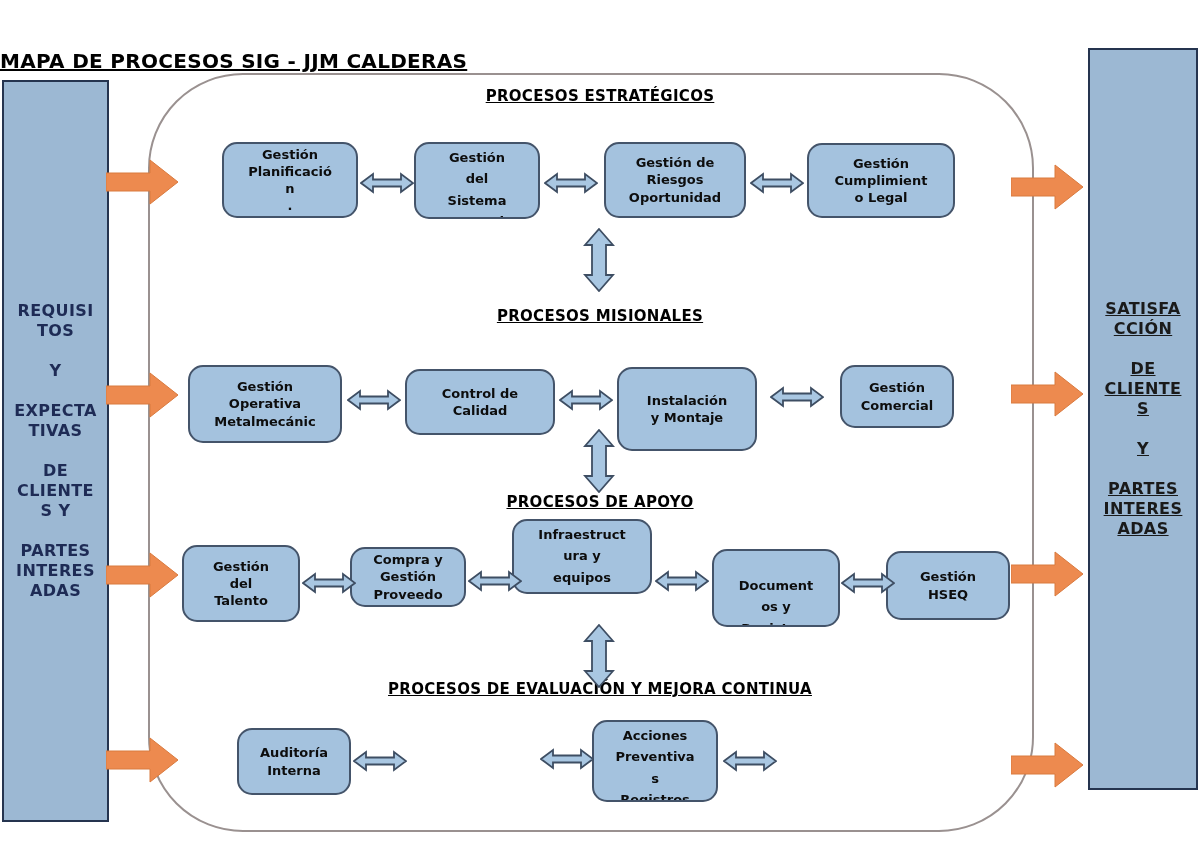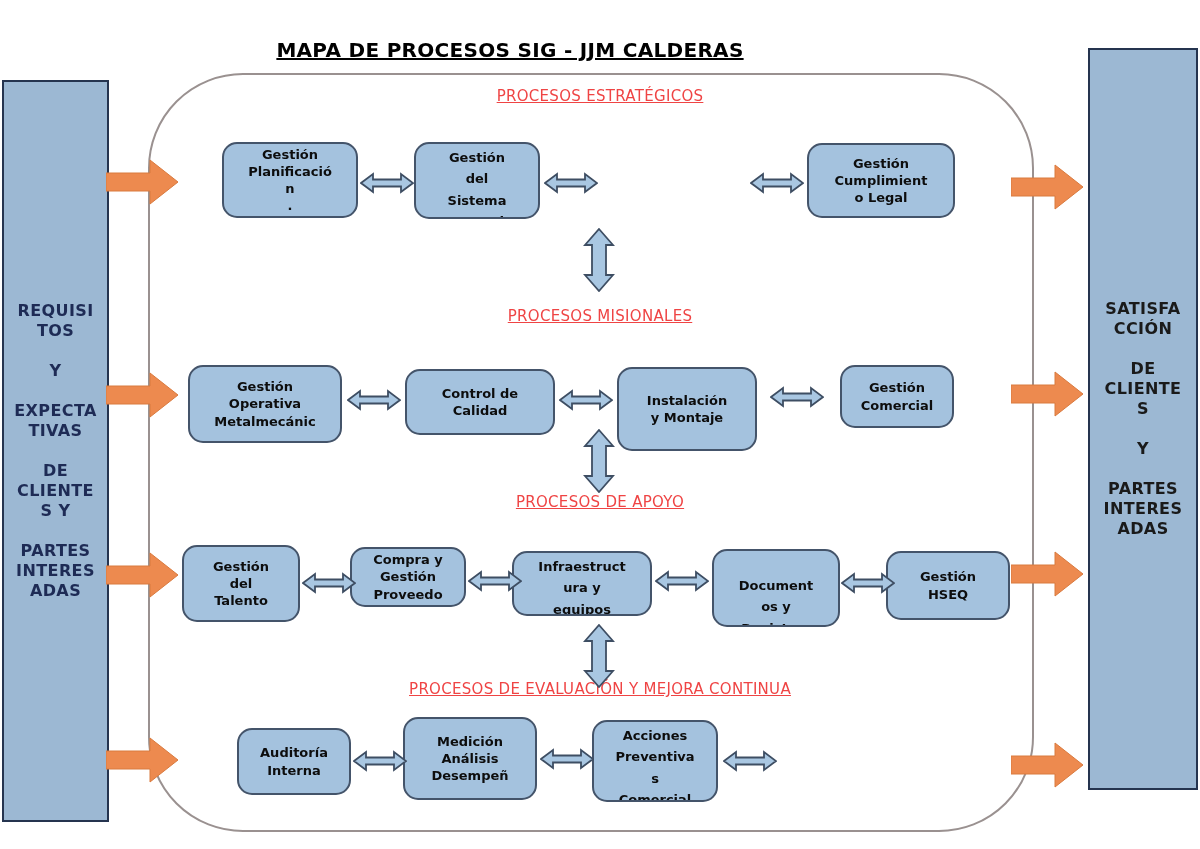--- a/index.html
+++ b/index.html
@@ -1,29 +1,29 @@
 <!DOCTYPE html>
 <html><head>
 <meta charset="utf-8">
 <style>
   html,body{margin:0;padding:0;background:#fff;}
   .canvas{position:relative;width:1200px;height:849px;background:#ffffff;overflow:hidden;
           font-family:"DejaVu Sans","Liberation Sans",sans-serif;}
-  .title{position:absolute;top:38px;left:0;width:1020px;text-align:center;
+  .title{position:absolute;top:49px;left:0;width:1020px;
          font-size:20px;font-weight:bold;color:#000;text-decoration:underline;letter-spacing:.3px;}
   .frame{position:absolute;left:148px;top:73px;width:886px;height:759px;
          border:2px solid #9a9190;border-radius:95px;box-sizing:border-box;}
   .panel{position:absolute;top:48px;height:742px;background:#9cb8d3;border:2px solid #25344f;
          box-sizing:border-box;display:flex;align-items:center;justify-content:center;
          text-align:center;white-space:pre-line;font-weight:bold;font-size:16px;line-height:1.25;
          letter-spacing:.4px;}
   .panel-left{left:2px;width:107px;color:#1e2b55;margin-top:32px;}
-  .panel-right{left:1088px;width:110px;color:#1a1a1a;}
-  .hd{position:absolute;left:0;width:1200px;text-align:center;color:#ef4444;
-      font-weight:normal;font-size:15px;text-decoration:underline;letter-spacing:.3px;}
+  .panel-right{left:1088px;width:110px;color:#1a1a1a;text-decoration:underline;}
+  .hd{position:absolute;left:0;width:1200px;text-align:center;color:#000000;
+      font-weight:bold;font-size:15px;text-decoration:underline;letter-spacing:.3px;}
   .pbox{position:absolute;background:#a4c2de;border:2.5px solid #44546a;border-radius:15px;
         box-sizing:border-box;display:flex;align-items:center;justify-content:center;
         text-align:center;white-space:pre-line;overflow:hidden;
         font-weight:bold;font-size:13px;line-height:1.32;color:#0d0d0d;}
   .top{align-items:flex-start;padding-top:3px;line-height:1.65;}
   .oarrow{position:absolute;width:74px;height:46px;}
   .harrow{position:absolute;width:54px;height:22px;}
   .varrow{position:absolute;width:32px;height:64px;}
 </style>
 </head>
@@ -69,58 +69,58 @@
   <div class="hd" style="top:680px">PROCESOS DE EVALUACIÓN Y MEJORA CONTINUA</div>
 
   <div class="pbox" style="left:222px;top:142px;width:136px;height:76px">Gestión
 Planificació
 n
 .</div>
   <div class="pbox top" style="left:414px;top:142px;width:126px;height:77px">Gestión
 del
 Sistema
 Integrado</div>
+  <div class="pbox" style="left:604px;top:142px;width:142px;height:76px">Gestión de
+Riesgos
+Oportunidad</div>
   <div class="pbox" style="left:807px;top:143px;width:148px;height:75px">Gestión
 Cumplimient
 o Legal</div>
 
   <div class="pbox" style="left:188px;top:365px;width:154px;height:78px">Gestión
 Operativa
 Metalmecánic</div>
   <div class="pbox" style="left:405px;top:369px;width:150px;height:66px">Control de
 Calidad</div>
   <div class="pbox" style="left:617px;top:367px;width:140px;height:84px">Instalación
 y Montaje</div>
   <div class="pbox" style="left:840px;top:365px;width:114px;height:63px">Gestión
 Comercial</div>
 
   <div class="pbox" style="left:182px;top:545px;width:118px;height:77px">Gestión
 del
 Talento</div>
   <div class="pbox" style="left:350px;top:547px;width:116px;height:60px">Compra y
 Gestión
 Proveedo</div>
-  <div class="pbox top" style="left:512px;top:551px;width:140px;height:65px">Infraestruct
+  <div class="pbox top" style="left:512px;top:519px;width:140px;height:75px">Infraestruct
 ura y
 equipos</div>
   <div class="pbox top" style="left:712px;top:549px;width:128px;height:78px;padding-top:24px">Document
 os y
 Registros</div>
   <div class="pbox" style="left:886px;top:551px;width:124px;height:69px">Gestión
 HSEQ</div>
 
   <div class="pbox" style="left:237px;top:728px;width:114px;height:67px">Auditoría
 Interna</div>
-  <div class="pbox" style="left:403px;top:717px;width:134px;height:83px">Medición
-Análisis
-Desempeñ</div>
   <div class="pbox top" style="left:592px;top:720px;width:126px;height:82px">Acciones
 Preventiva
 s
-Comercial</div>
+Registros</div>
 
   <svg class="oarrow" style="left:106px;top:159px" viewBox="0 0 74 46">
       <polygon points="0,14 44,14 44,1 72,23 44,45 44,32 0,32" fill="#ed8a4f" stroke="#d97a3e" stroke-width="1"></polygon>
     </svg>
   <svg class="oarrow" style="left:106px;top:372px" viewBox="0 0 74 46">
       <polygon points="0,14 44,14 44,1 72,23 44,45 44,32 0,32" fill="#ed8a4f" stroke="#d97a3e" stroke-width="1"></polygon>
     </svg>
   <svg class="oarrow" style="left:106px;top:552px" viewBox="0 0 74 46">
       <polygon points="0,14 44,14 44,1 72,23 44,45 44,32 0,32" fill="#ed8a4f" stroke="#d97a3e" stroke-width="1"></polygon>
     </svg>

